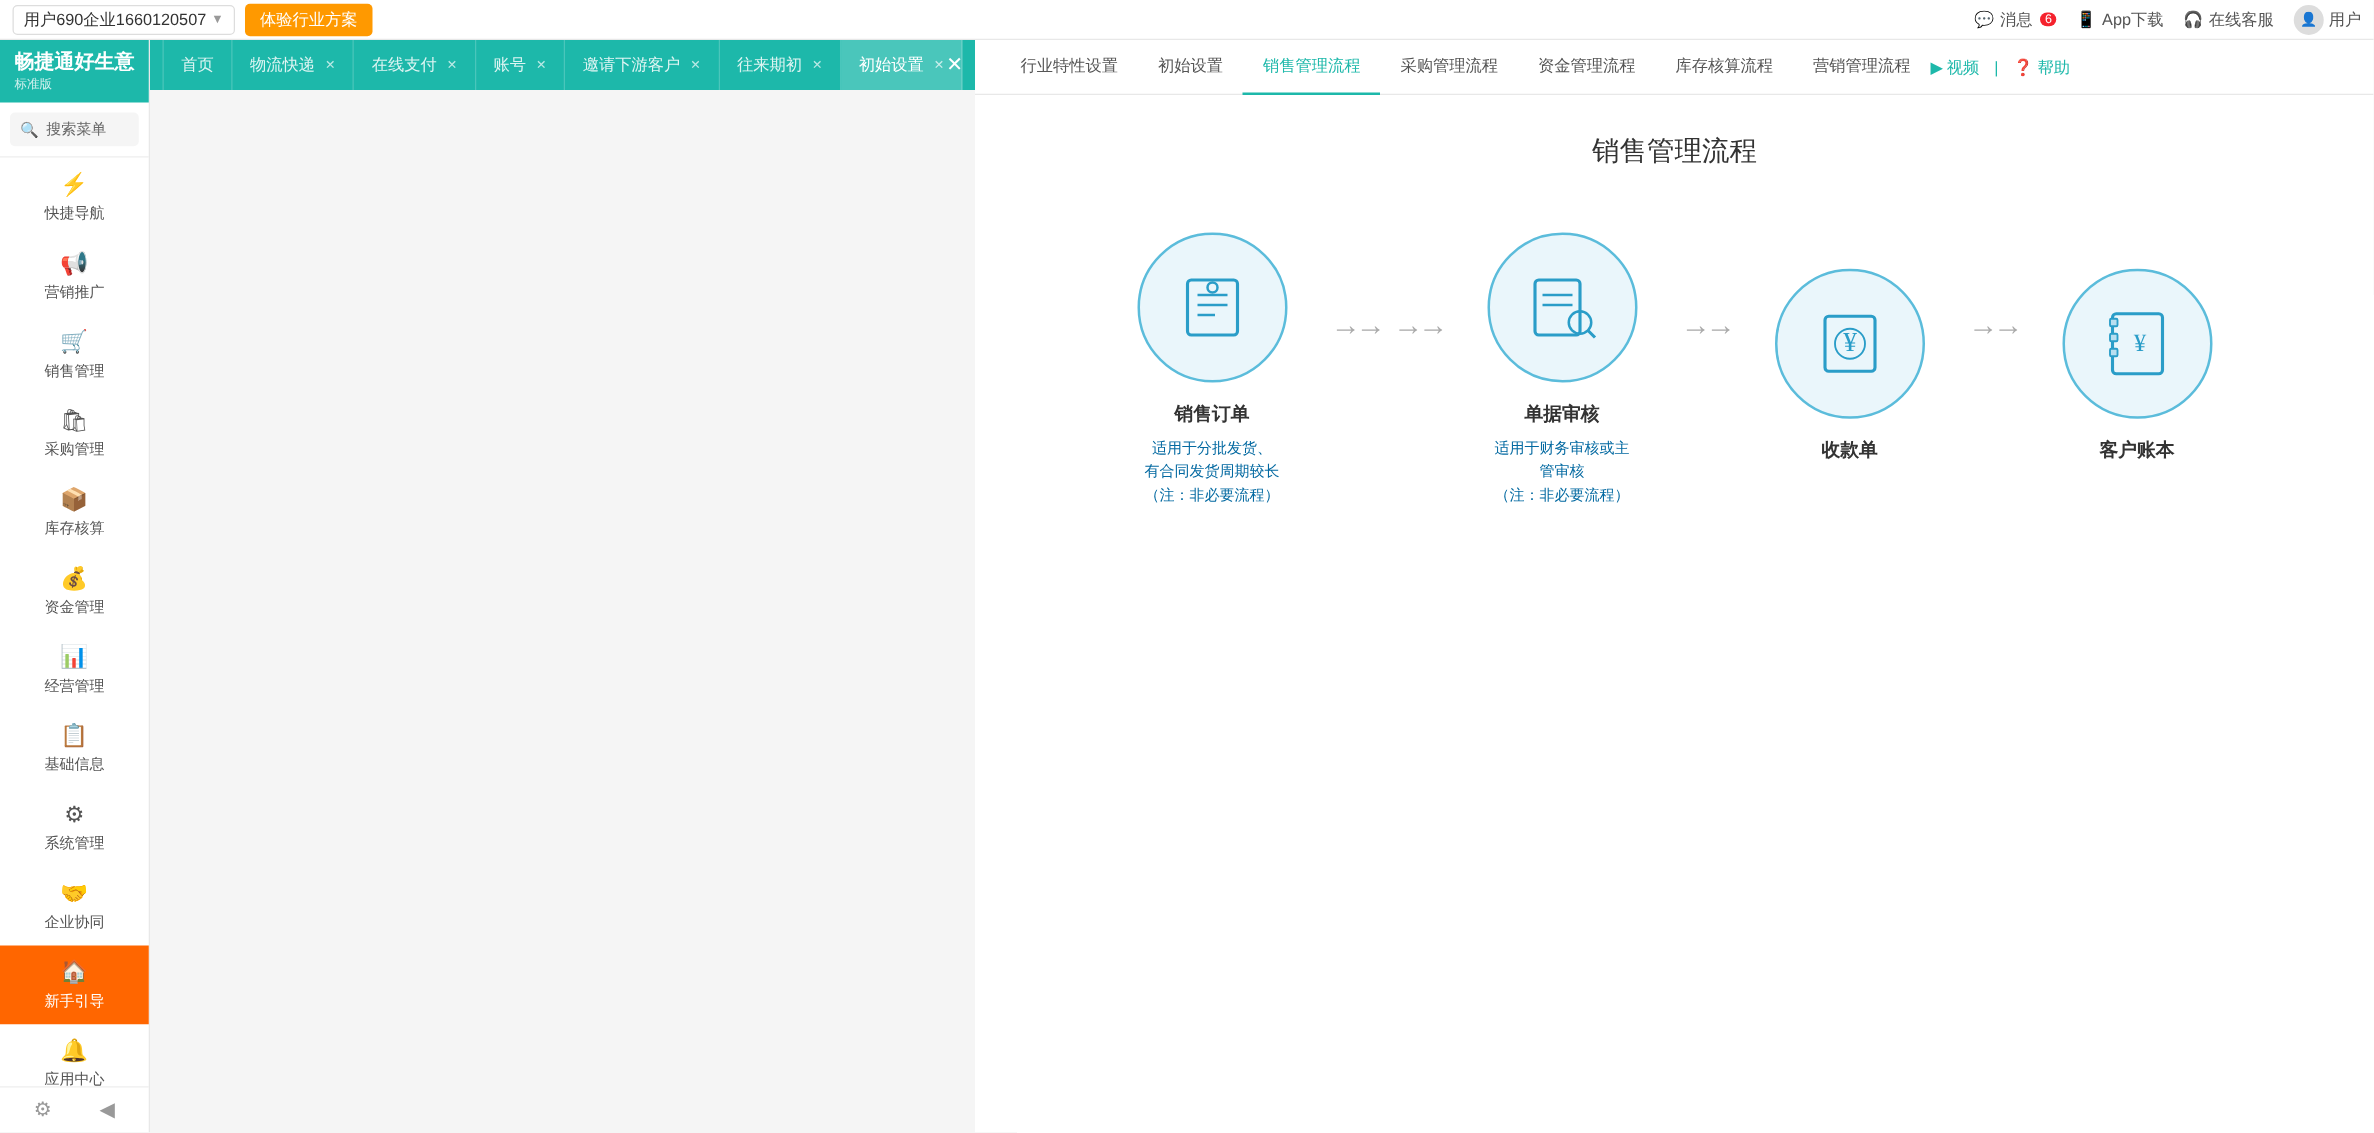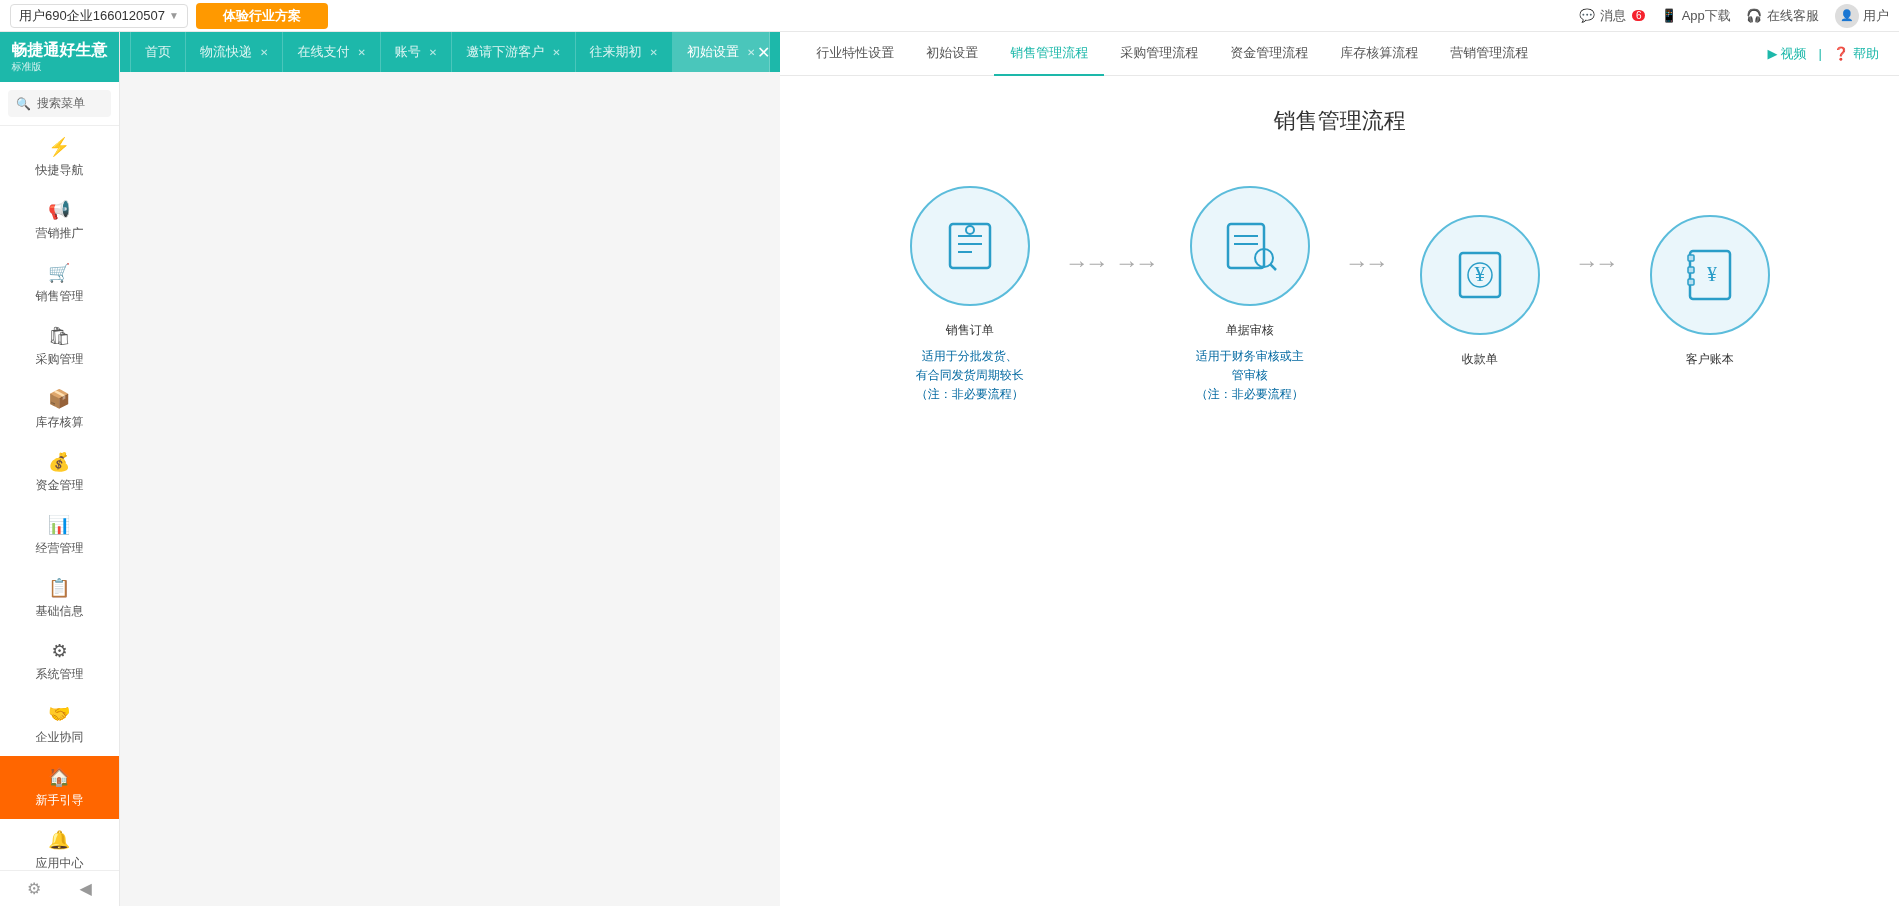--- a/index.html
+++ b/index.html
@@ -19,23 +19,22 @@
     .top-bar-left { display: flex; align-items: center; gap: 8px; }
     .user-selector {
       display: flex; align-items: center; gap: 4px;
       border: 1px solid #ddd; border-radius: 4px;
       padding: 2px 8px; cursor: pointer; background: #fff;
       font-size: 13px; color: #333;
     }
     .user-selector .chevron { color: #999; font-size: 10px; }
     .btn-trial {
       background: #f90; border: none; color: #fff;
-      padding: 4px 27px; border-radius: 4px; cursor: pointer;
+      padding: 4px 12px; border-radius: 4px; cursor: pointer;
       font-size: 13px;
-      font-weight: bold;
     }
     .top-bar-right { display: flex; align-items: center; gap: 16px; font-size: 13px; color: #555; }
     .top-bar-right .icon-item { display: flex; align-items: center; gap: 4px; cursor: pointer; }
     .badge { background: #f5222d; color: #fff; border-radius: 10px; font-size: 10px; padding: 0 4px; margin-left: 2px; }
     .avatar { width: 24px; height: 24px; border-radius: 50%; background: #ddd; display: flex; align-items: center; justify-content: center; font-size: 11px; }
 
     
     .main-layout { display: flex; flex: 1; overflow: hidden; }
 
     
@@ -101,21 +100,20 @@
     .nav-tab .close-x { font-size: 10px; color: rgba(255,255,255,0.7); margin-left: 4px; }
     .nav-tab-close-all { position: absolute; right: 10px; color: #fff; cursor: pointer; font-size: 16px; }
 
     
     .page-content { flex: 1; background: #fff; overflow-y: auto; display: flex; flex-direction: column; }
 
     
     .sub-tabs {
       display: flex; align-items: center; border-bottom: 1px solid #e8e8e8;
       padding: 1px 20px; flex-shrink: 0; height: 44px;
-      justify-content: space-between;
     }
     .sub-tabs-left { display: flex; align-items: center; gap: 0; }
     .sub-tab {
       padding: 0 16px; height: 44px; display: flex; align-items: center;
       cursor: pointer; font-size: 13px; color: #555; border-bottom: 2px solid transparent;
       white-space: nowrap;
     }
     .sub-tab.active { color: #1db8aa; border-bottom: 2px solid #1db8aa; }
     .sub-tabs-right { display: flex; align-items: center; gap: 12px; font-size: 13px; color: #1db8aa; }
     .sub-tabs-right span { cursor: pointer; display: flex; align-items: center; gap: 3px; }
@@ -127,21 +125,21 @@
     .flow-diagram { display: flex; align-items: center; justify-content: center; gap: 0; }
     .flow-step { display: flex; flex-direction: column; align-items: center; width: 180px; }
     .flow-circle {
       width: 120px; height: 120px; border-radius: 50%;
       border: 2px solid #5bbcdb;
       background: #eaf6fb;
       display: flex; align-items: center; justify-content: center;
       font-size: 48px; color: #2a9dc8;
       margin-bottom: 16px;
     }
-    .flow-step-name { font-size: 12px; color: #333; font-weight: 400; margin-bottom: 8px; }
+    .flow-step-name { font-size: 15px; color: #333; font-weight: 700; margin-bottom: 8px; }
     .flow-step-desc { font-size: 12px; color: #0369a1; text-align: center; line-height: 1.6; }
     .flow-arrow { font-size: 24px; color: #aaa; margin: 0 5px; flex-shrink: 0; margin-bottom: 70px; letter-spacing: -4px; }
 
   </style>
 </head>
 <body>
 
 <div class="top-bar">
   <div class="top-bar-left">
     <div class="user-selector">

